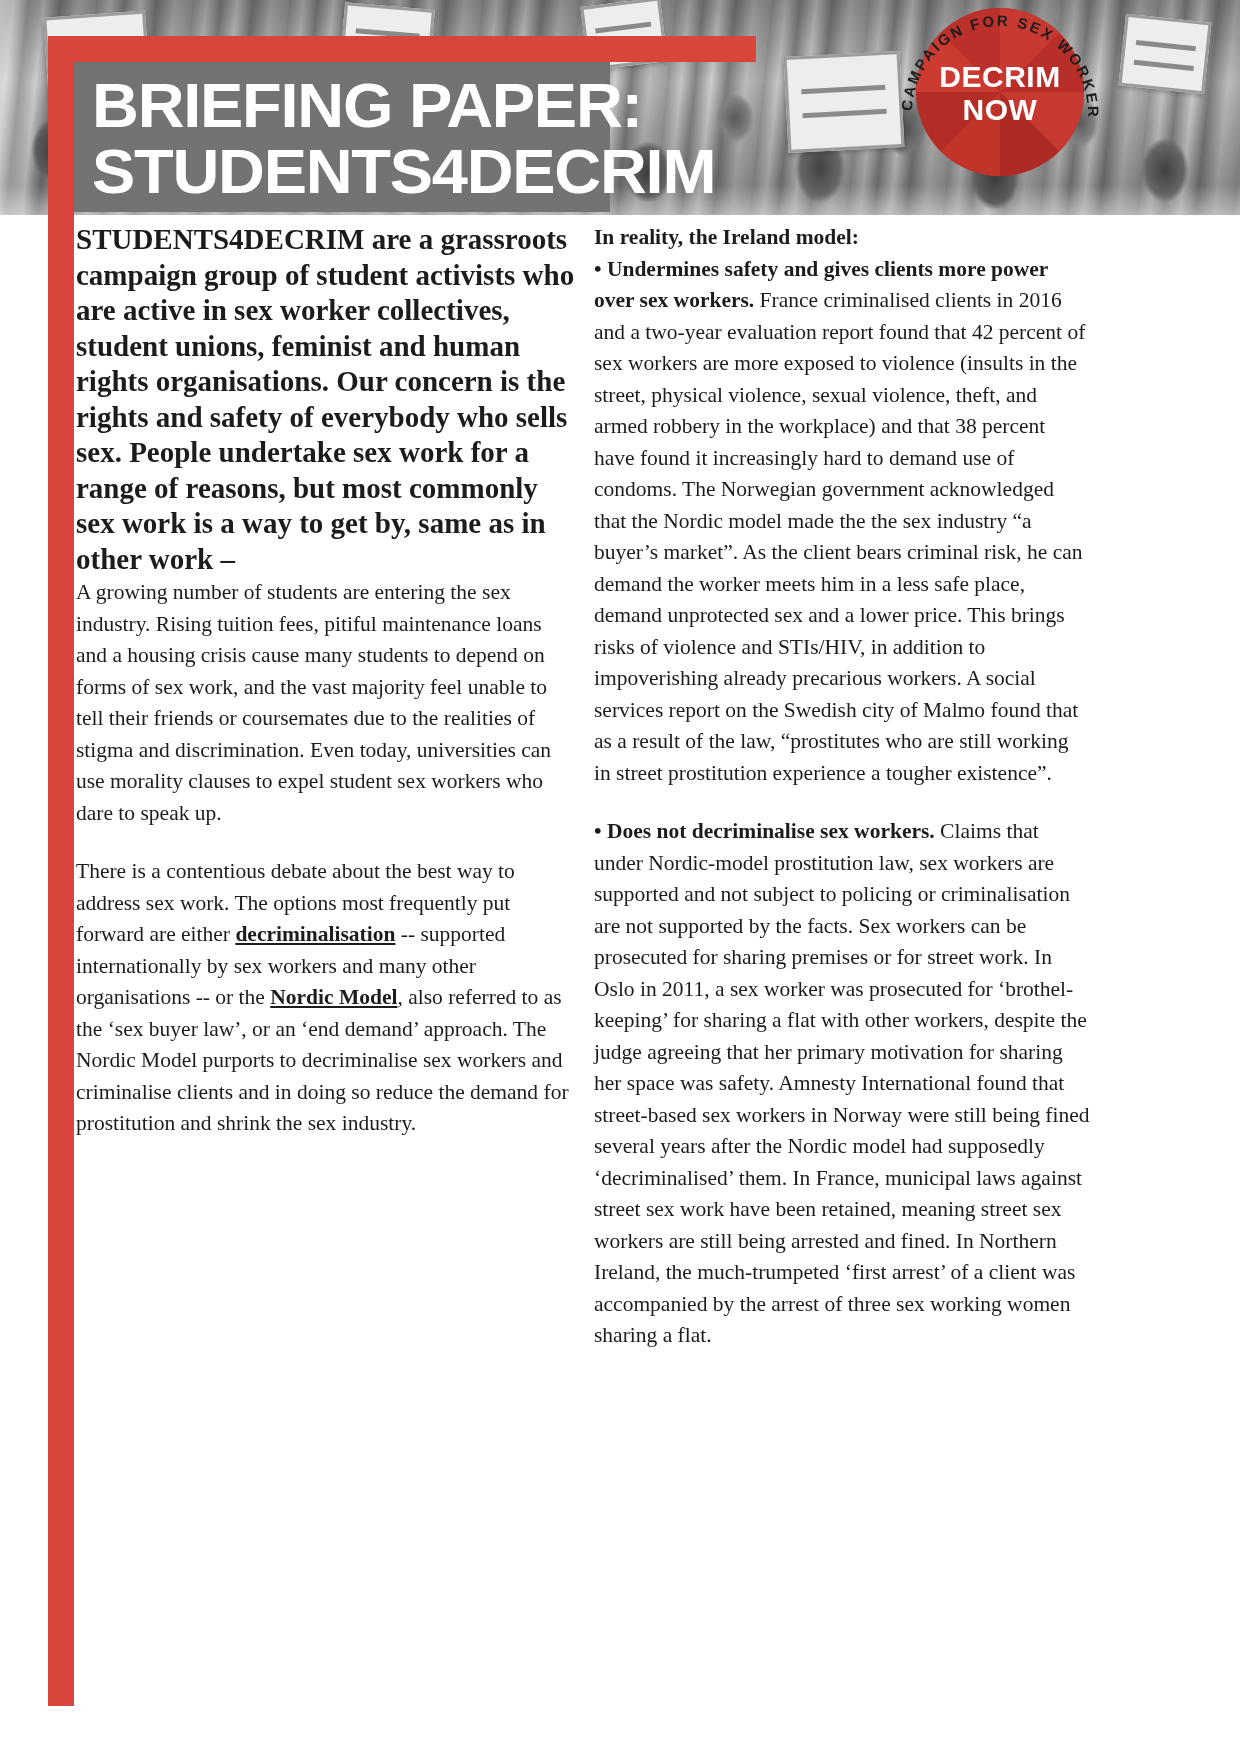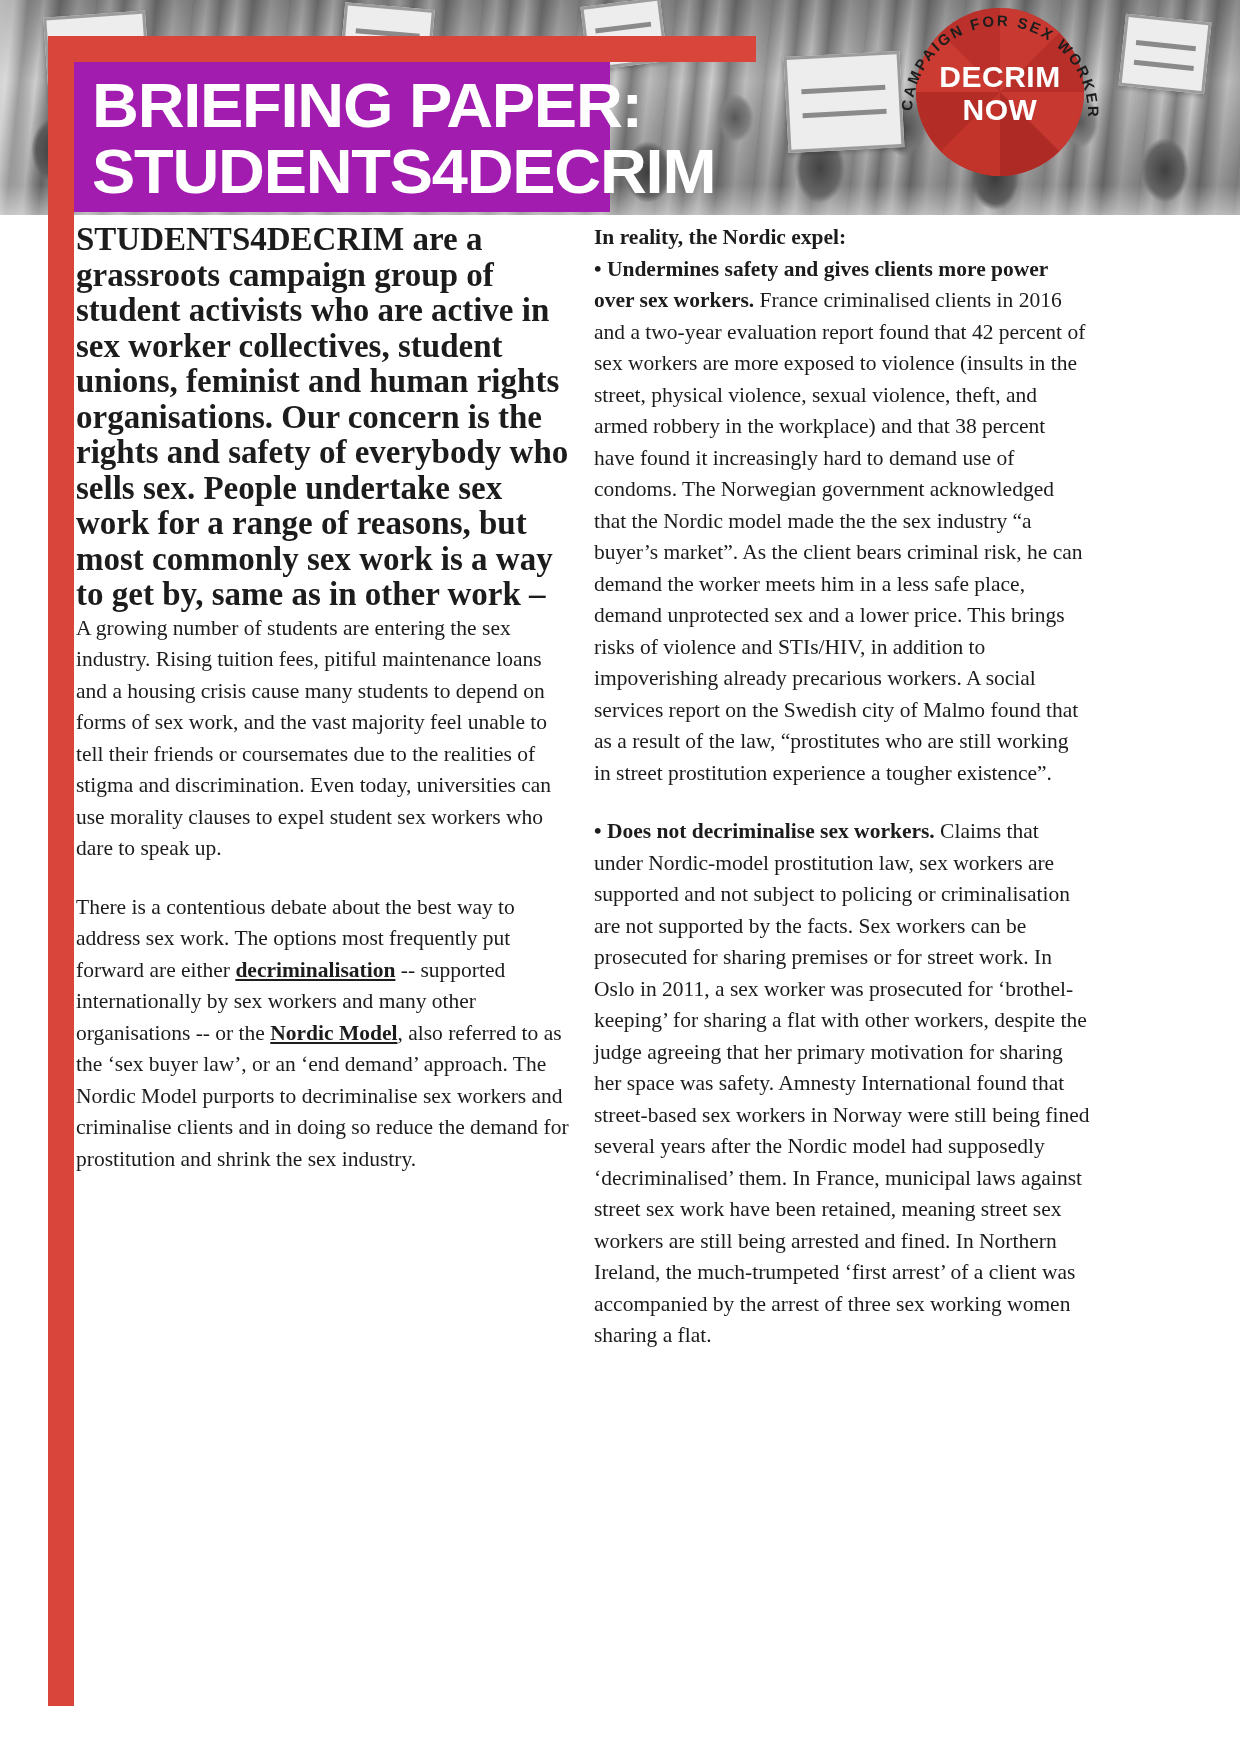--- a/index.html
+++ b/index.html
@@ -93,21 +93,21 @@
     width: 26px; height: 1670px;
     background: #d9453a;
     z-index: 3;
   }
 
   
   .title-box {
     position: absolute;
     left: 74px; top: 62px;
     width: 536px; height: 150px;
-    background: #a21caf;
+    background: #737373;
     z-index: 4;
     padding: 10px 16px 0 18px;
     box-sizing: border-box;
   }
   .title-line {
     color: #ffffff;
     font-family: "Liberation Sans", sans-serif;
     font-weight: bold;
     font-size: 63px;
     line-height: 66px;
@@ -134,21 +134,21 @@
     text-align: left;
   }
   .col-left  { left: 76px;  width: 500px; }
   .col-right { left: 594px; width: 496px; }
 
   .col p {
     margin: 0 0 27px 0;
   }
   .lead {
     font-weight: bold;
-    font-size: 33px;
+    font-size: 29px;
     line-height: 35.5px;
     margin-bottom: 30px !important;
   }
   b, strong { font-weight: bold; text-decoration: underline; }
   .bullet-head { font-weight: bold; margin-top: 28px; }
   .subhead {
     font-weight: bold;
     margin: 0 !important;
   }
   .tight { margin-bottom: 0 !important; }
@@ -221,20 +221,20 @@
 
   <div class="col col-left">
     <p class="lead tight">STUDENTS4DECRIM are a grassroots campaign group of student activists who are active in sex worker collectives, student unions, feminist and human rights organisations. Our concern is the rights and safety of everybody who sells sex. People undertake sex work for a range of reasons, but most commonly sex work is a way to get by, same as in other work –</p>
 
     <p>A growing number of students are entering the sex industry. Rising tuition fees, pitiful maintenance loans and a housing crisis cause many students to depend on forms of sex work, and the vast majority feel unable to tell their friends or coursemates due to the realities of stigma and discrimination. Even today, universities can use morality clauses to expel student sex workers who dare to speak up.</p>
 
     <p><span>There is a contentious debate about the best way to address sex work. The options most frequently put forward are either </span><b>decriminalisation</b><span> -- supported internationally by sex workers and many other organisations -- or the </span><b>Nordic Model</b><span>, also referred to as the ‘sex buyer law’, or an ‘end demand’ approach. The Nordic Model purports to decriminalise sex workers and criminalise clients and in doing so reduce the demand for prostitution and shrink the sex industry.</span></p>
   </div>
 
   <div class="col col-right">
-    <p class="subhead">In reality, the Nordic expel:</p>
+    <p class="subhead">In reality, the Ireland model:</p>
 
     <p><span class="bullet-head">• Undermines safety and gives clients more power over sex workers.</span><span> France criminalised clients in 2016 and a two-year evaluation report found that 42 percent of sex workers are more exposed to violence (insults in the street, physical violence, sexual violence, theft, and armed robbery in the workplace) and that 38 percent have found it increasingly hard to demand use of condoms. The Norwegian government acknowledged that the Nordic model made the the sex industry “a buyer’s market”. As the client bears criminal risk, he can demand the worker meets him in a less safe place, demand unprotected sex and a lower price. This brings risks of violence and STIs/HIV, in addition to impoverishing already precarious workers. A social services report on the Swedish city of Malmo found that as a result of the law, “prostitutes who are still working in street prostitution experience a tougher existence”.</span></p>
 
     <p><span class="bullet-head">• Does not decriminalise sex workers.</span><span> Claims that under Nordic-model prostitution law, sex workers are supported and not subject to policing or criminalisation are not supported by the facts. Sex workers can be prosecuted for sharing premises or for street work. In Oslo in 2011, a sex worker was prosecuted for ‘brothel-keeping’ for sharing a flat with other workers, despite the judge agreeing that her primary motivation for sharing her space was safety. Amnesty International found that street-based sex workers in Norway were still being fined several years after the Nordic model had supposedly ‘decriminalised’ them. In France, municipal laws against street sex work have been retained, meaning street sex workers are still being arrested and fined. In Northern Ireland, the much-trumpeted ‘first arrest’ of a client was accompanied by the arrest of three sex working women sharing a flat.</span></p>
   </div>
 
 </div>
 
 </body></html>

